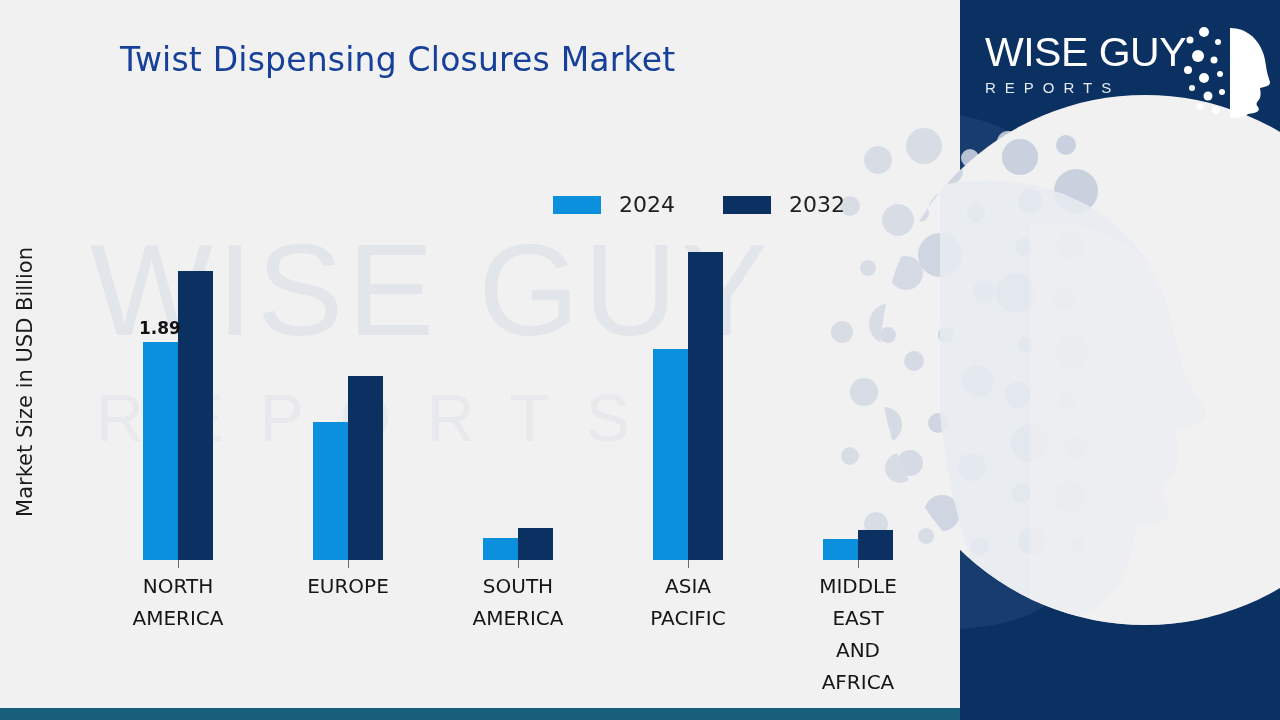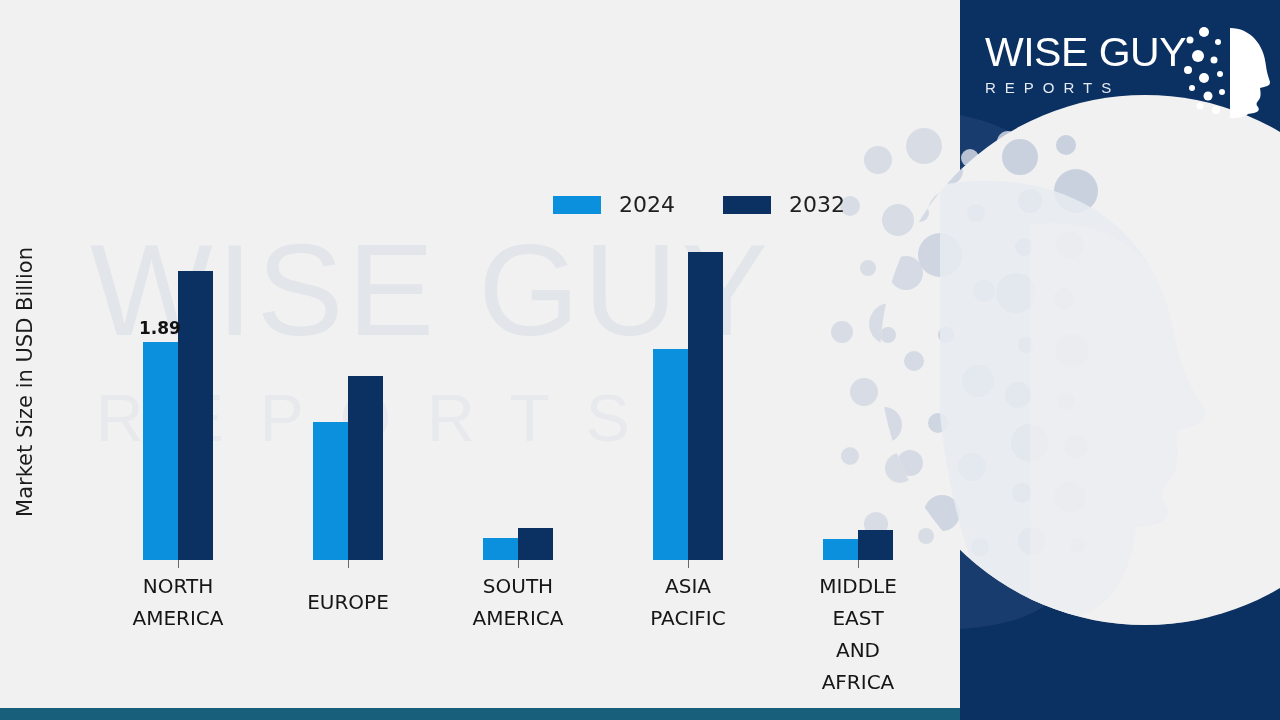--- a/index.html
+++ b/index.html
@@ -265,20 +265,21 @@
         <circle cx="36" cy="84" r="4"></circle>
       </g>
       <path d="M50,2 C70,2 84,18 86,40 C87,48 89,52 90,56
                C90,59 88,60 84,61 L80,62
                C81,68 81,72 78,75 C76,77 76,79 78,81
                C80,84 78,86 74,87 L68,88
                C66,90 60,92 52,92 L50,92 Z" fill="#ffffff"></path>
     </svg>
   </div>
 
+  <div class="title">Twist Dispensing Closures Market</div>
 
   <div class="chart-area">
 
     <div class="y-axis-label">Market Size in USD Billion</div>
 
     <div class="legend">
       <div class="legend-item">
         <span class="legend-swatch" id="sw0" style="background: rgb(10, 144, 220);"></span>
         <span class="legend-text">2024</span>
       </div>
@@ -298,21 +299,21 @@
           <span class="tick" style="left: 35px;"></span>
           <div class="cat-label" style="top: 299px;">NORTH
 AMERICA</div>
         </div>
         <div class="group" style="left: 313px; bottom: 160px; width: 70px; height: 184px;">
           <div class="bars">
             <span class="bar bar-2024" style="height: 138px; background: rgb(10, 144, 220);"></span>
             <span class="bar bar-2032" style="height: 184px; background: rgb(11, 48, 98);"></span>
           </div>
           <span class="tick" style="left: 35px;"></span>
-          <div class="cat-label" style="top: 194px; margin-top: 16px;">EUROPE</div>
+          <div class="cat-label" style="top: 194px;">EUROPE</div>
         </div>
         <div class="group" style="left: 483px; bottom: 160px; width: 70px; height: 32px;">
           <div class="bars">
             <span class="bar bar-2024" style="height: 22px; background: rgb(10, 144, 220);"></span>
             <span class="bar bar-2032" style="height: 32px; background: rgb(11, 48, 98);"></span>
           </div>
           <span class="tick" style="left: 35px;"></span>
           <div class="cat-label" style="top: 42px;">SOUTH
 AMERICA</div>
         </div>

